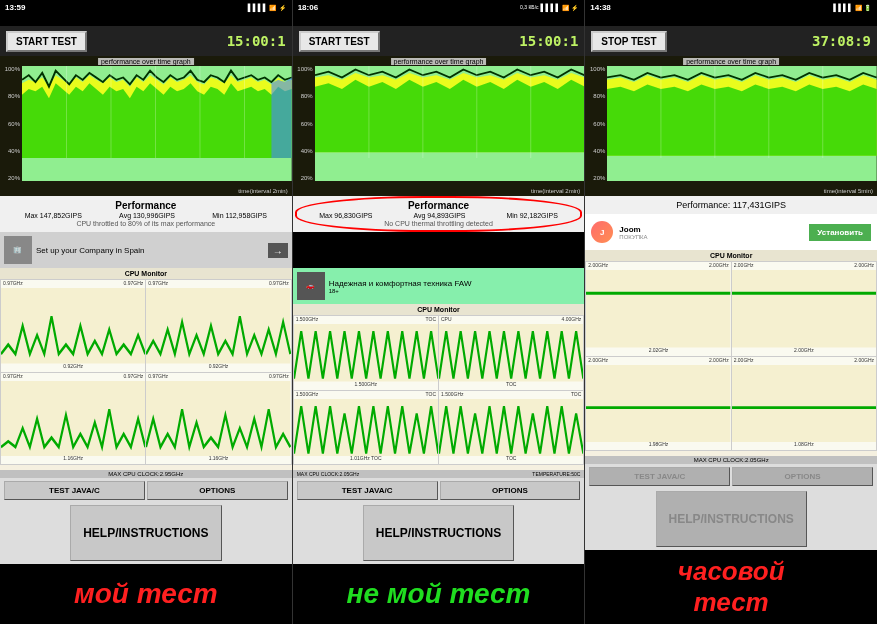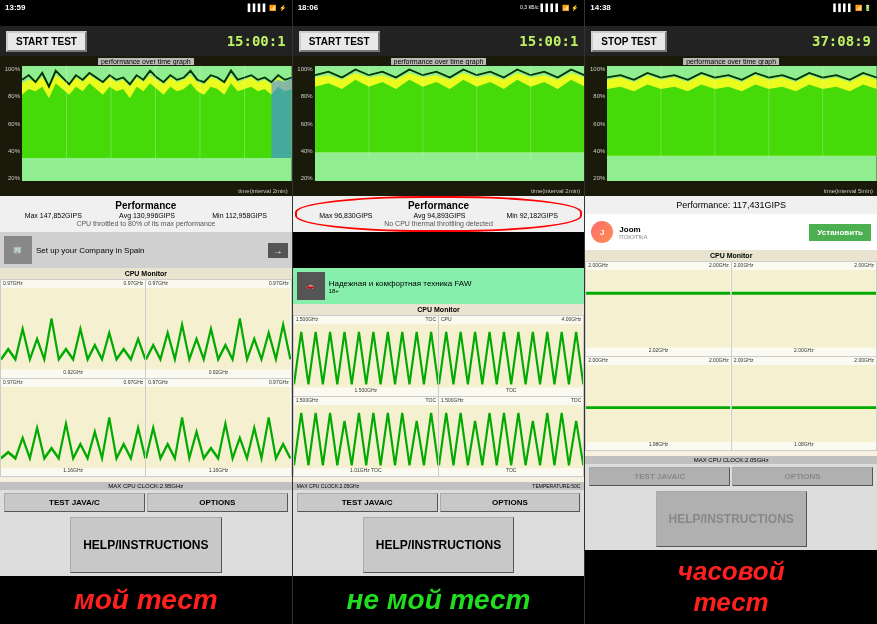--- a/index.html
+++ b/index.html
@@ -315,21 +315,21 @@
       cursor: pointer;
     }
 
     .help-btn.disabled {
       background: #b0b0b0;
       color: #888;
     }
 
     
     .caption-area {
-      height: 48px;
+      height: 60px;
       display: flex;
       align-items: center;
       justify-content: center;
     }
 
     .caption-text {
       font-size: 28px;
       font-weight: bold;
       font-style: italic;
     }

